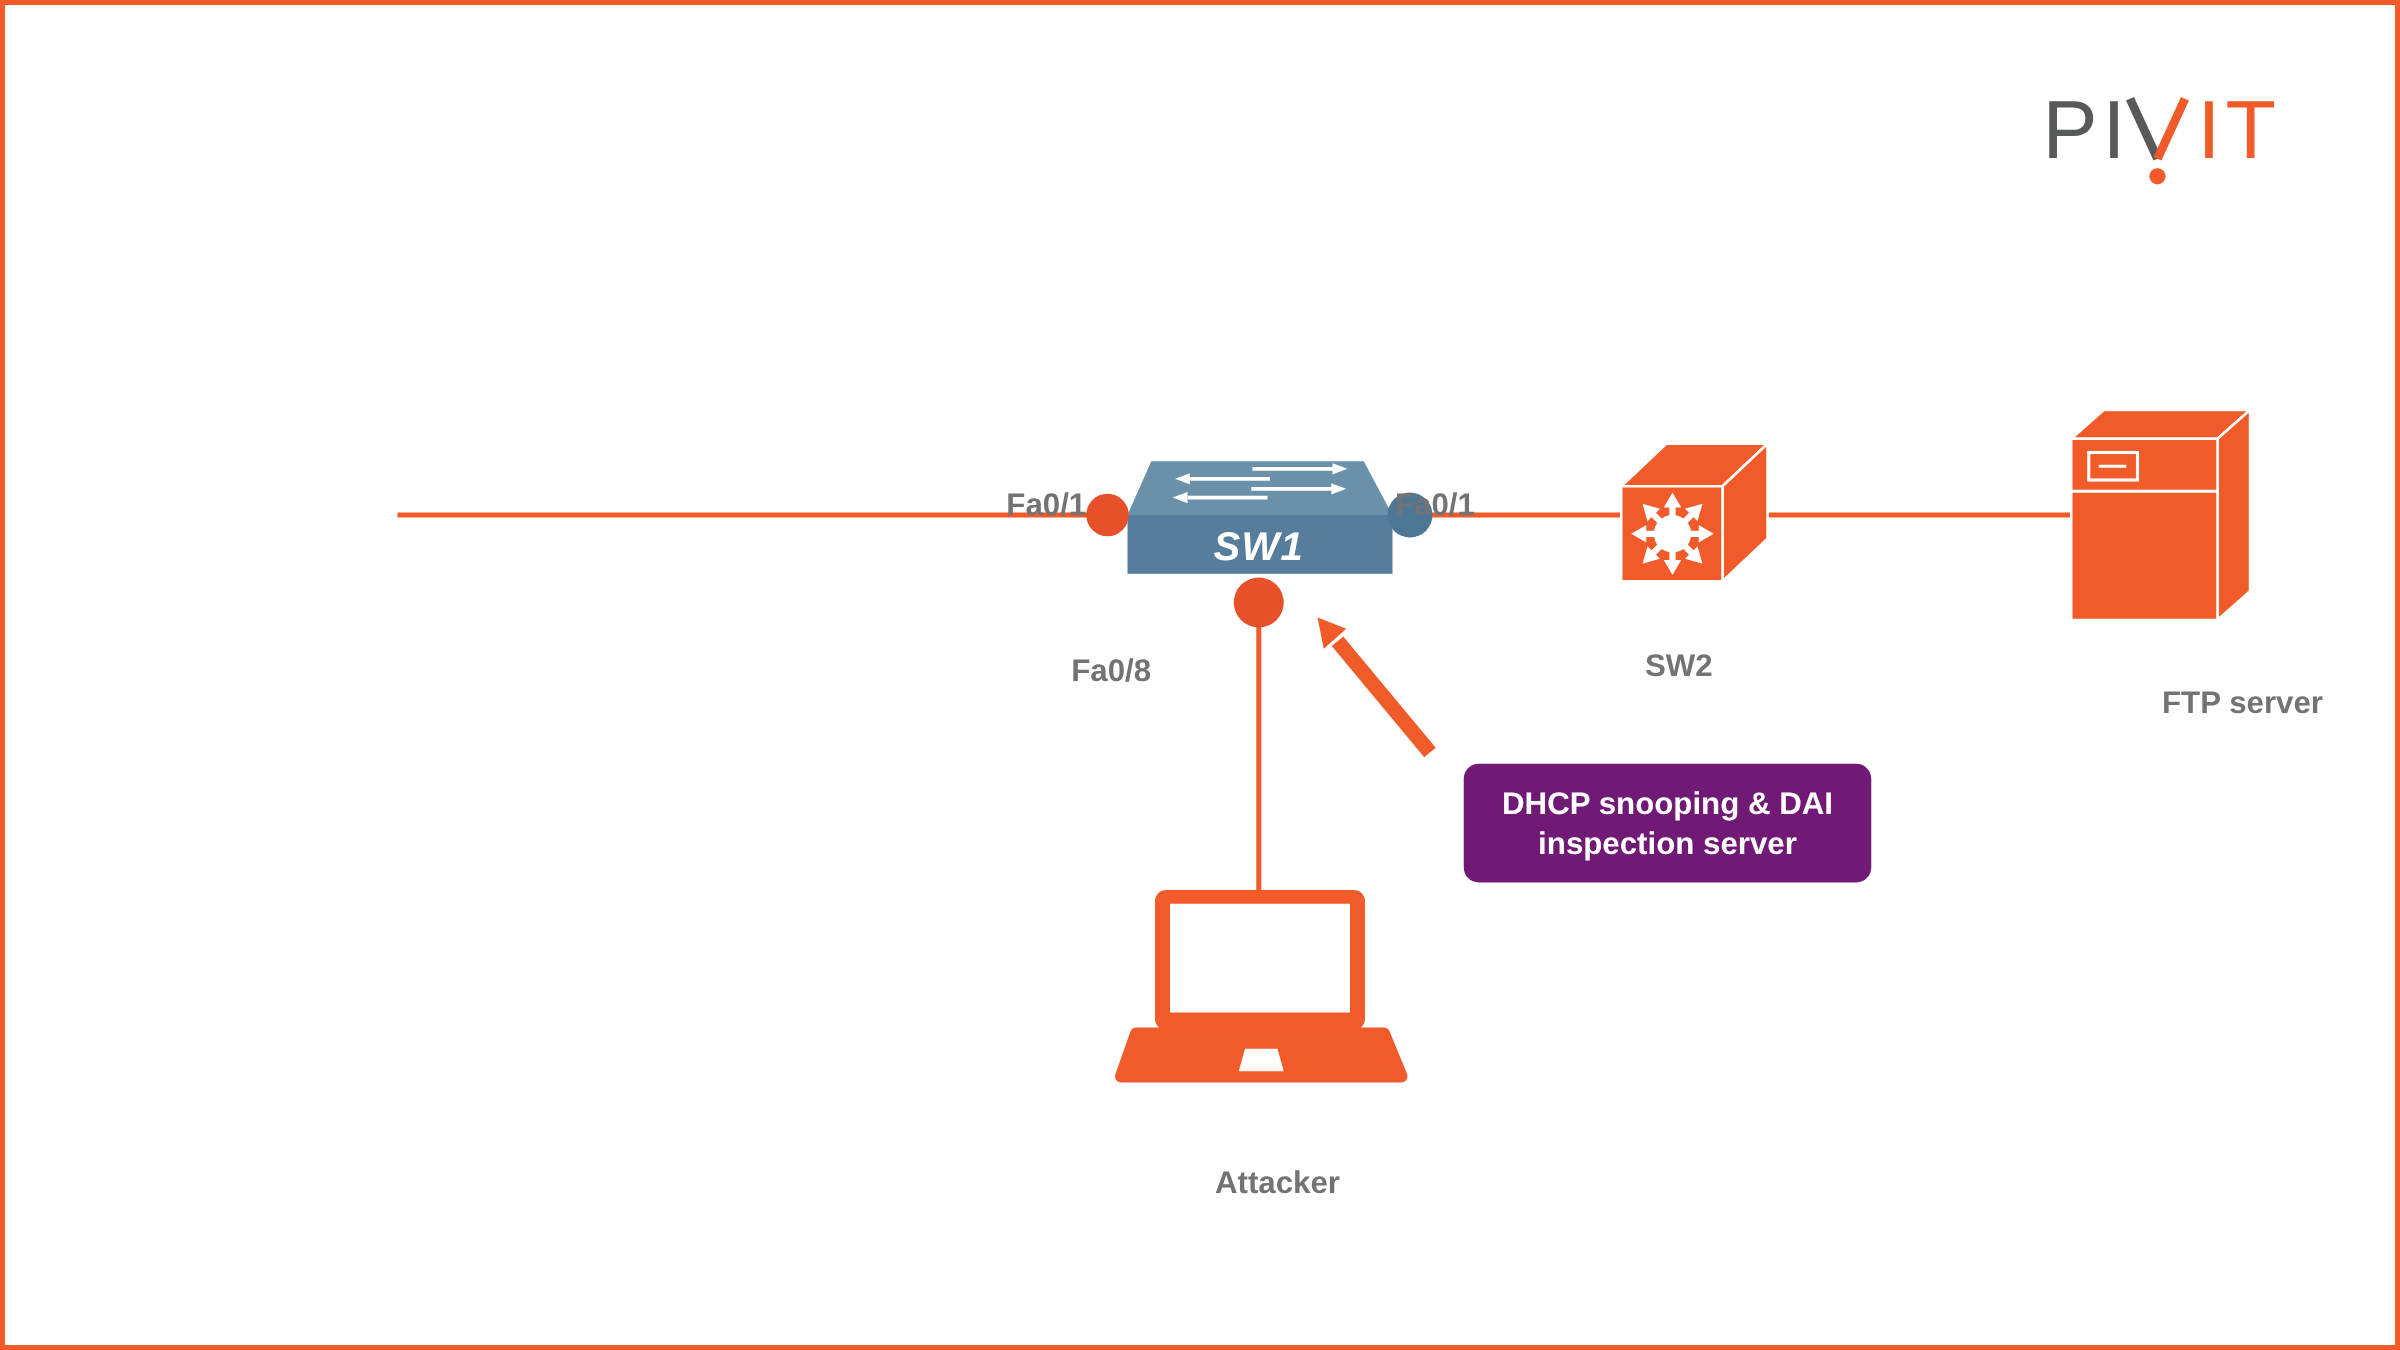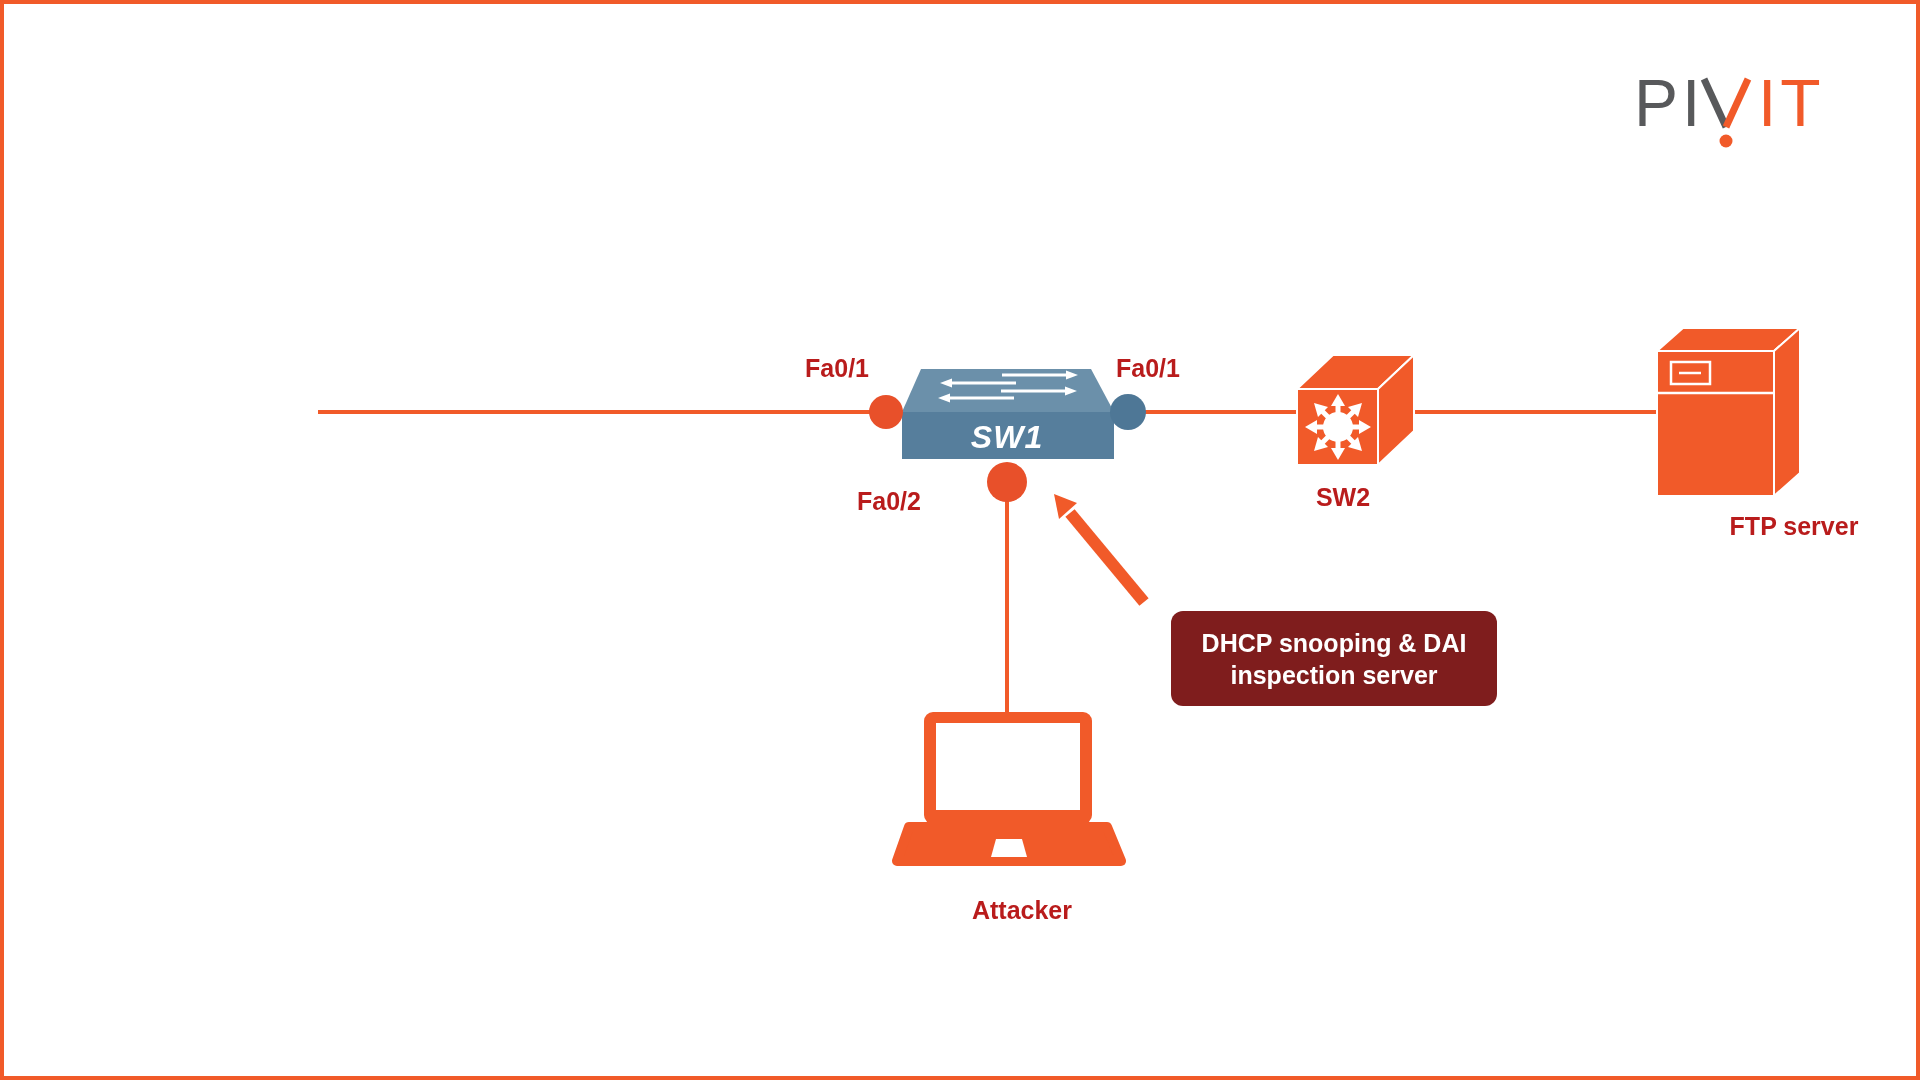--- a/index.html
+++ b/index.html
@@ -21,33 +21,33 @@
   .dev-sw2      { left: 1291px; top: 318px; }
   .dev-ftp      { left: 1651px; top: 320px; }
 
   
   .dot { position: absolute; border-radius: 50%; z-index: 3; }
   .dot-fa01 { left: 865px;  top: 391px; width: 34px; height: 34px; background: #E8502A; }
   .dot-fa03 { left: 1106px; top: 390px; width: 36px; height: 36px; background: #4E7796; }
   .dot-fa02 { left: 983px;  top: 458px; width: 40px; height: 40px; background: #E8502A; }
 
   
-  .lbl { position: absolute; color: #b91c1c; font-size: 25px; font-weight: 600;
-         z-index: 4; white-space: nowrap; }
+  .lbl { position: absolute; color: #737373; font-size: 25px; font-weight: 600;
+         z-index: 4; white-space: nowrap; margin-top: 36px; }
   .lbl-fa01 { left: 750px;  top: 350px; width: 115px; text-align: right; }
   .lbl-fa02 { left: 853px;  top: 483px; }
   .lbl-fa03 { left: 1112px; top: 350px; }
   .lbl-sw2  { left: 1289px; top: 479px; width: 100px; text-align: center; }
   .lbl-ftp  { left: 1717px; top: 508px; width: 146px; text-align: center; }
   .lbl-attacker { left: 938px; top: 892px; width: 130px; text-align: right; }
 
   
   .annot-arrow { position: absolute; left: 1040px; top: 480px; z-index: 5; }
   .callout { position: absolute; left: 1167px; top: 607px; width: 326px; height: 95px;
-             background: #7f1d1d; border-radius: 12px; z-index: 5;
+             background: #701a75; border-radius: 12px; z-index: 5;
              display: flex; flex-direction: column; justify-content: center; align-items: center; }
   .callout p { color: #ffffff; font-size: 25px; font-weight: 600; line-height: 32px;
                text-align: center; }
 
   
   .logo { position: absolute; left: 1630px; top: 62px; z-index: 4; }
 </style>
 </head>
 <body>
 
@@ -84,21 +84,21 @@
       </g>
       <text x="107" y="82" text-anchor="middle" font-size="32" font-weight="700" fill="#ffffff" letter-spacing="1">SW1</text>
     </svg>
   </div>
 
   <div class="dot dot-fa01"></div>
   <div class="dot dot-fa03"></div>
   <div class="dot dot-fa02"></div>
 
   <div class="lbl lbl-fa01">Fa0/1</div>
-  <div class="lbl lbl-fa02">Fa0/2</div>
+  <div class="lbl lbl-fa02">Fa0/8</div>
   <div class="lbl lbl-fa03">Fa0/1</div>
 
   <div class="device dev-sw2">
     <svg width="130" height="150" viewBox="0 0 130 150">
       <polygon points="2,67 83,67 119,33 38,33" fill="#F15A29" stroke="#ffffff" stroke-width="2" stroke-linejoin="round"></polygon>
       <polygon points="83,143 83,67 119,33 119,109" fill="#F15A29" stroke="#ffffff" stroke-width="2" stroke-linejoin="round"></polygon>
       <rect x="2" y="67" width="81" height="76" fill="#F15A29" stroke="#ffffff" stroke-width="2"></rect>
 
       <g stroke="#ffffff" stroke-width="5" fill="#ffffff">
         <line x1="49" y1="105" x2="65" y2="105"></line>

